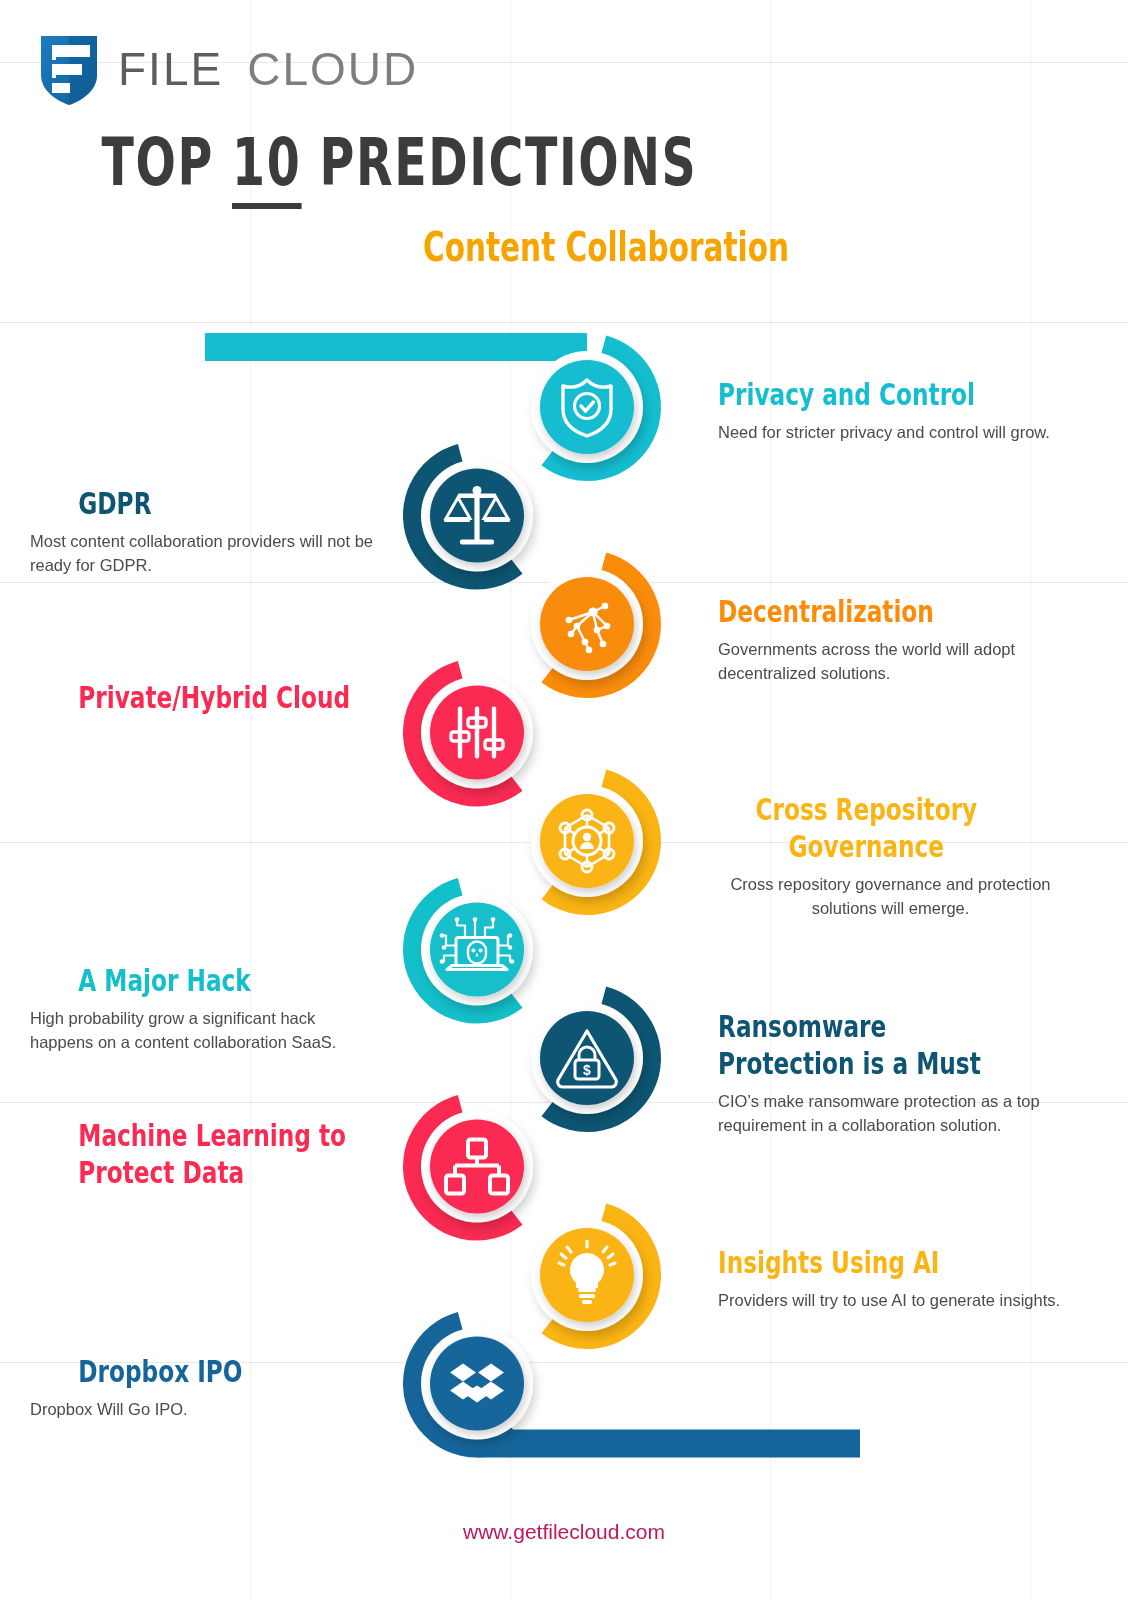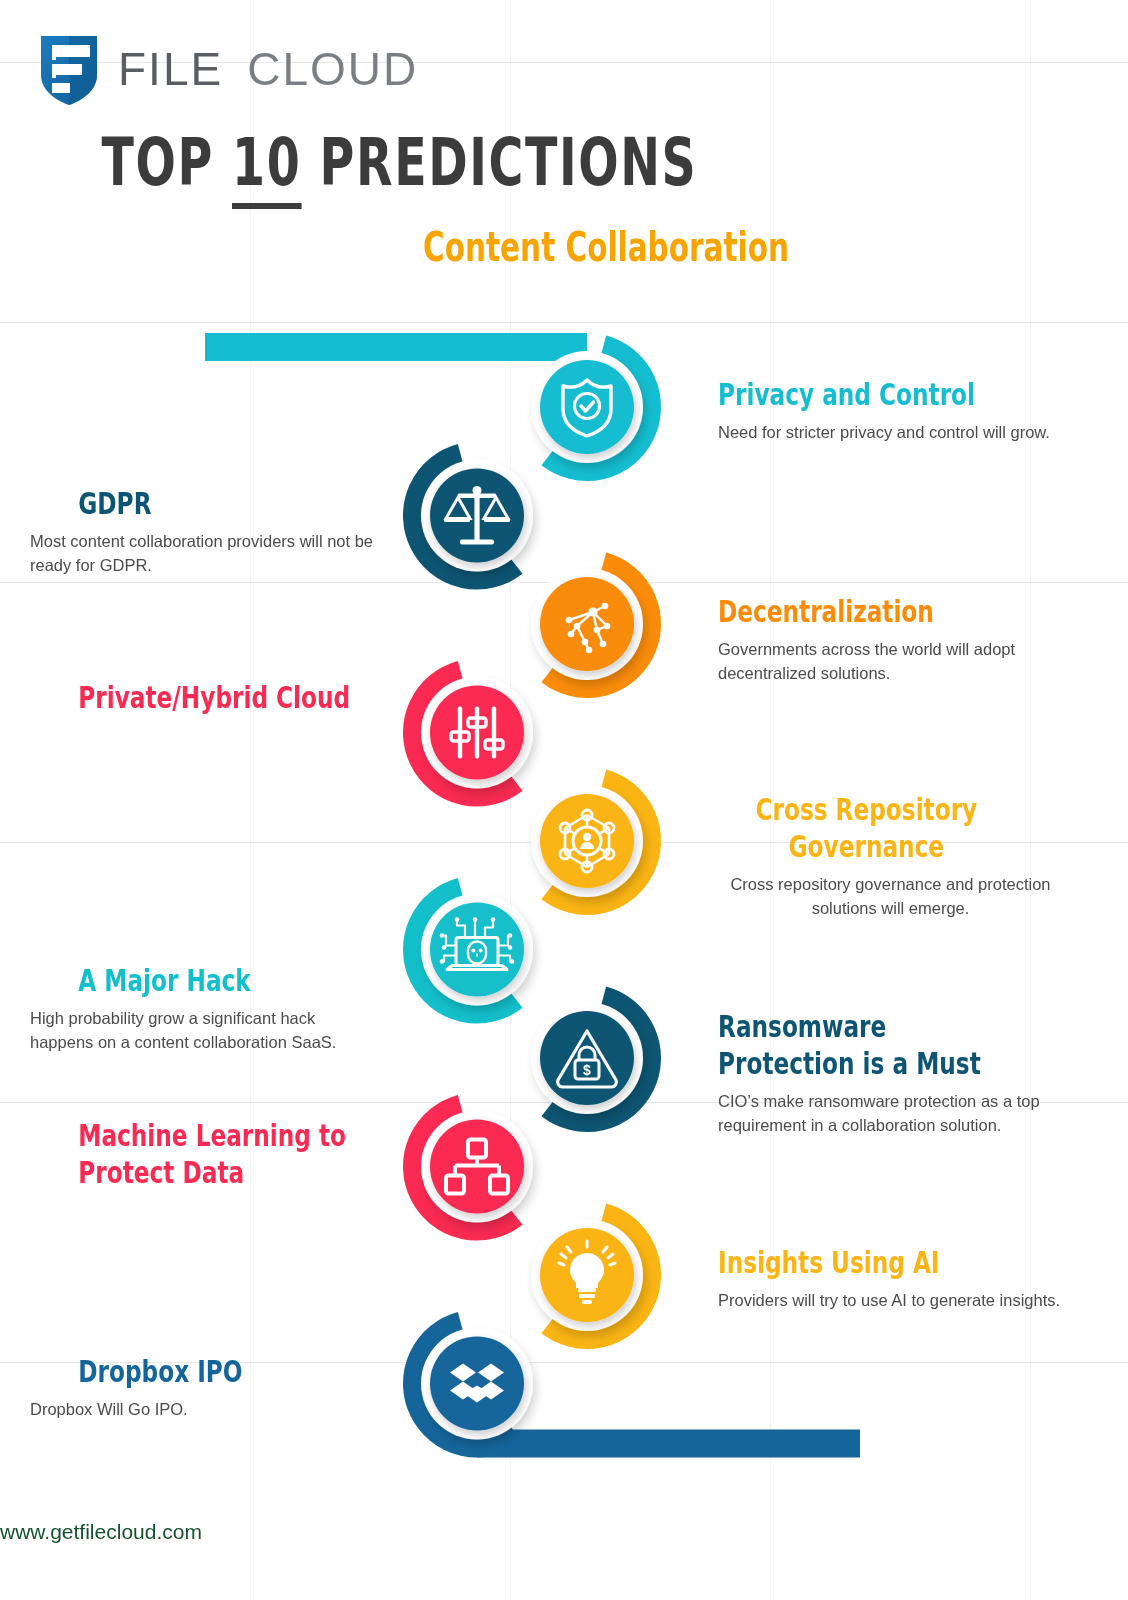--- a/index.html
+++ b/index.html
@@ -68,22 +68,22 @@
   }
   .item.right .it-title{transform-origin:left center;}
   .item.left  .it-title{transform-origin:right center;}
   .it-desc{
     font-family:"Liberation Sans", sans-serif;
     font-size:16.5px;line-height:1.45;color:#4b4b4b;margin:0;
   }
 
   
   .footer{
-    position:absolute;left:0;top:1520px;width:1128px;text-align:left;
-    font-family:"Liberation Sans", sans-serif;font-size:21px;color:#14532d;
+    position:absolute;left:0;top:1520px;width:1128px;text-align:center;
+    font-family:"Liberation Sans", sans-serif;font-size:21px;color:#be185d;
   }
 </style>
 </head>
 <body>
 
 <div class="grid"></div>
 <div class="grid2"></div>
 
 <div class="logo">
   <span class="logo-mark">

